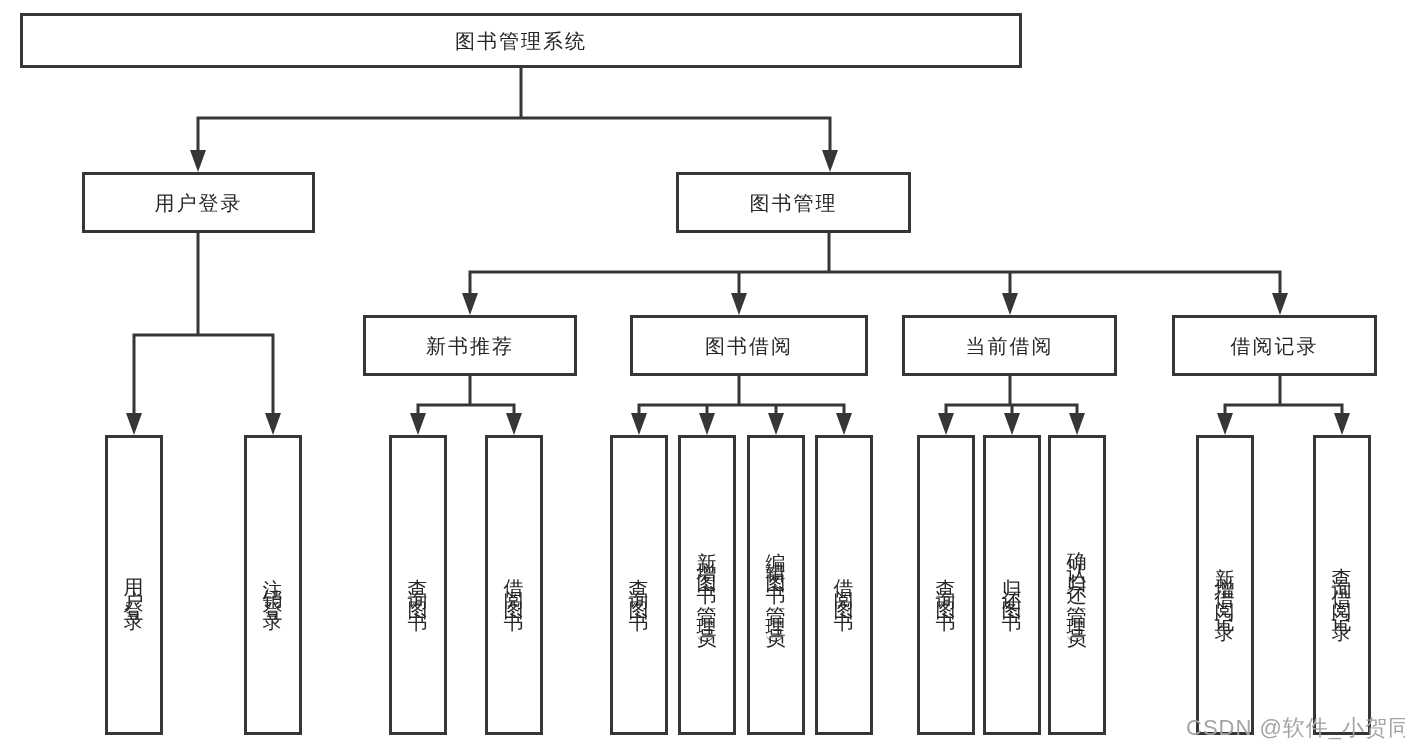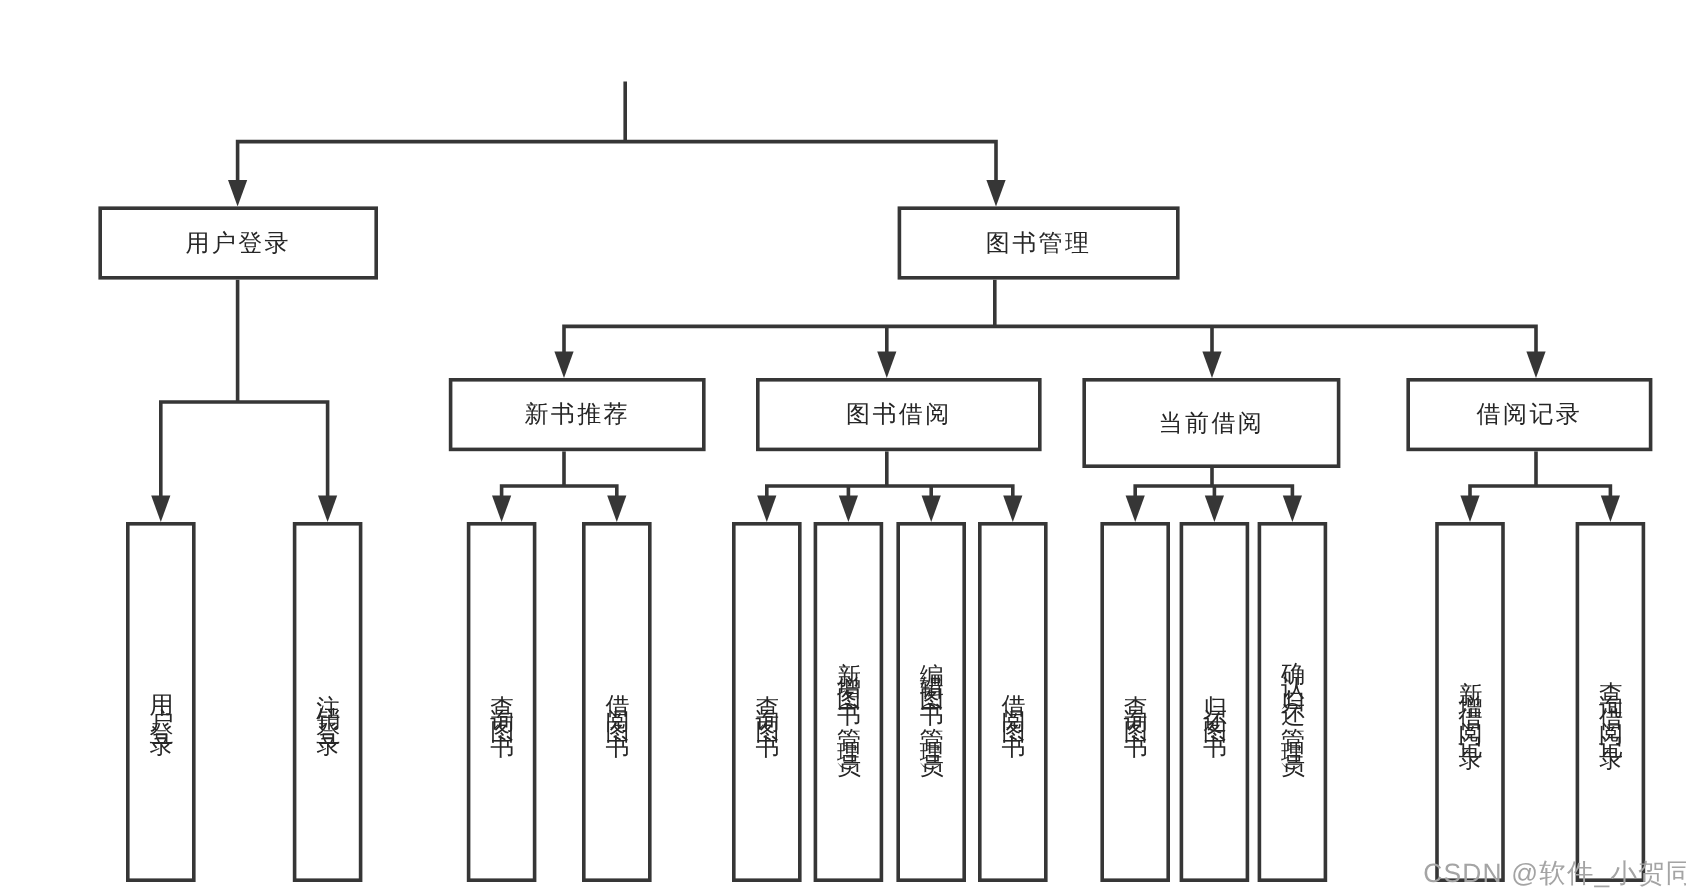--- a/index.html
+++ b/index.html
@@ -114,38 +114,41 @@
         <polygon points="768,413 784,413 776,435"></polygon>
         <polygon points="836,413 852,413 844,435"></polygon>
         <polygon points="938,413 954,413 946,435"></polygon>
         <polygon points="1004,413 1020,413 1012,435"></polygon>
         <polygon points="1069,413 1085,413 1077,435"></polygon>
         <polygon points="1217,413 1233,413 1225,435"></polygon>
         <polygon points="1334,413 1350,413 1342,435"></polygon>
       </g>
   </svg>
 
+  <div class="box" style="left:20px; top:13px; width:1002px; height:55px;">
+    <span class="label">图书管理系统</span>
+  </div>
 
   <div class="box" style="left:82px; top:172px; width:233px; height:61px;">
     <span class="label">用户登录</span>
   </div>
 
-  <div class="box" style="left:748px; top:172px; width:235px; height:61px;">
+  <div class="box" style="left:676px; top:172px; width:235px; height:61px;">
     <span class="label">图书管理</span>
   </div>
 
-  <div class="box" style="left:363px; top:315px; width:214px; height:61px;margin-left:11px;">
+  <div class="box" style="left:363px; top:315px; width:214px; height:61px;">
     <span class="label">新书推荐</span>
   </div>
 
   <div class="box" style="left:630px; top:315px; width:238px; height:61px;">
     <span class="label">图书借阅</span>
   </div>
 
-  <div class="box" style="left:902px; top:315px; width:215px; height:75px;">
+  <div class="box" style="left:902px; top:315px; width:215px; height:61px;">
     <span class="label">当前借阅</span>
   </div>
 
   <div class="box" style="left:1172px; top:315px; width:205px; height:61px;">
     <span class="label">借阅记录</span>
   </div>
 
   <div class="box vbox" style="left:105px; top:435px; width:58px; height:300px;">
     <span class="label">用户登录</span>
   </div>

